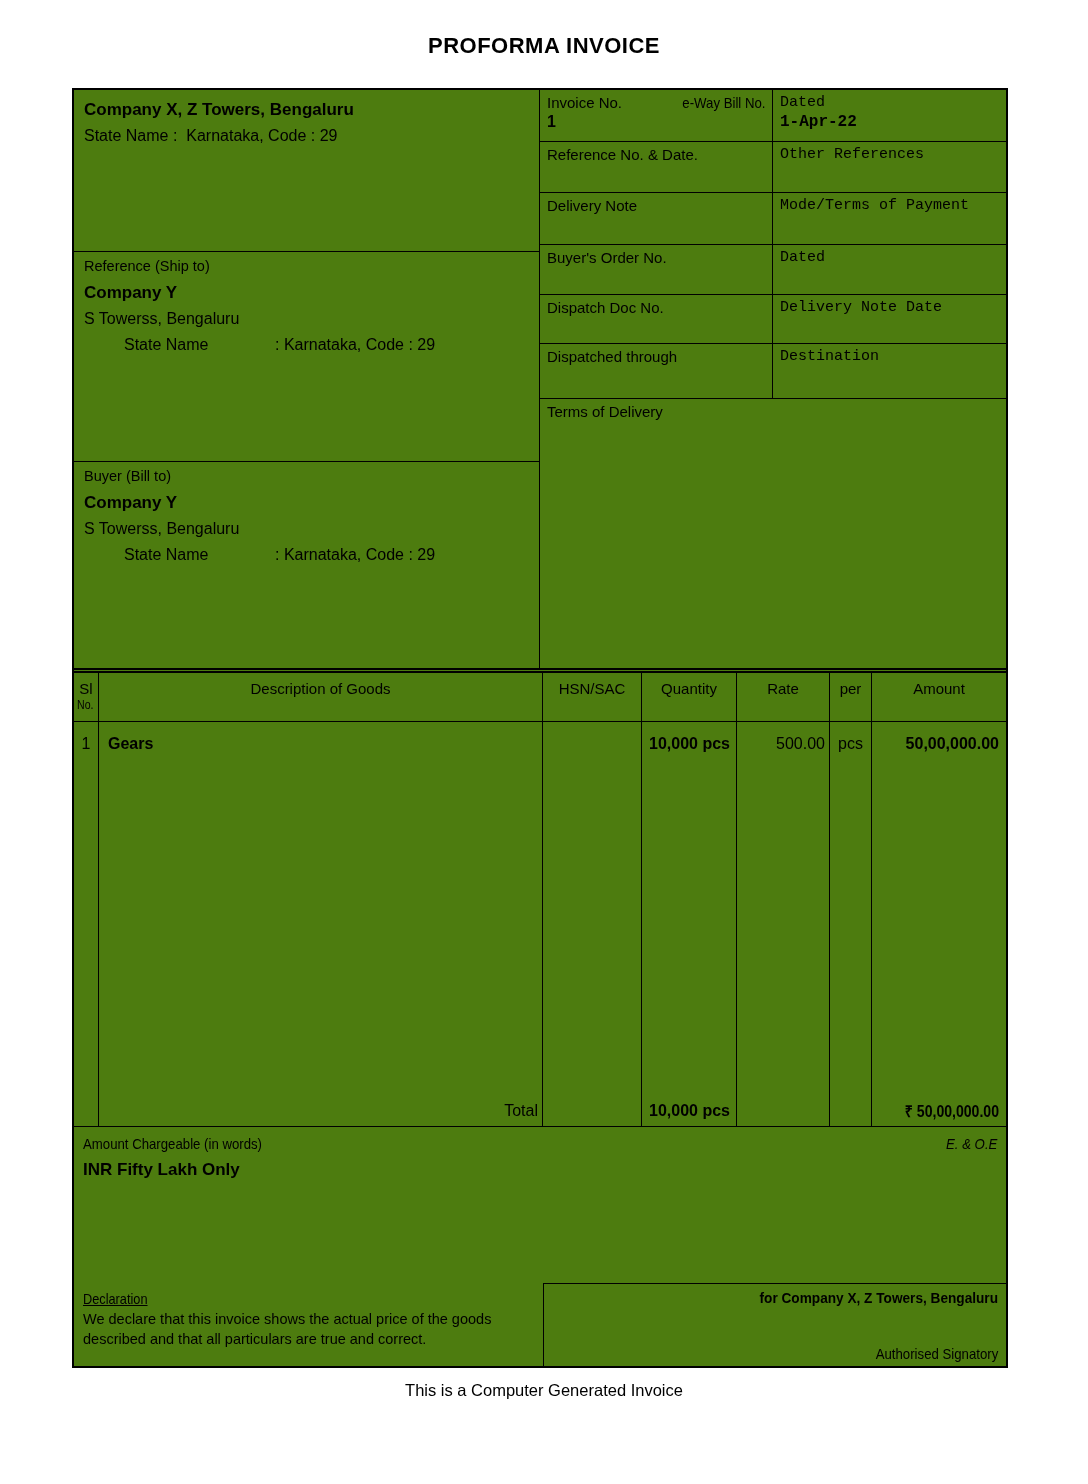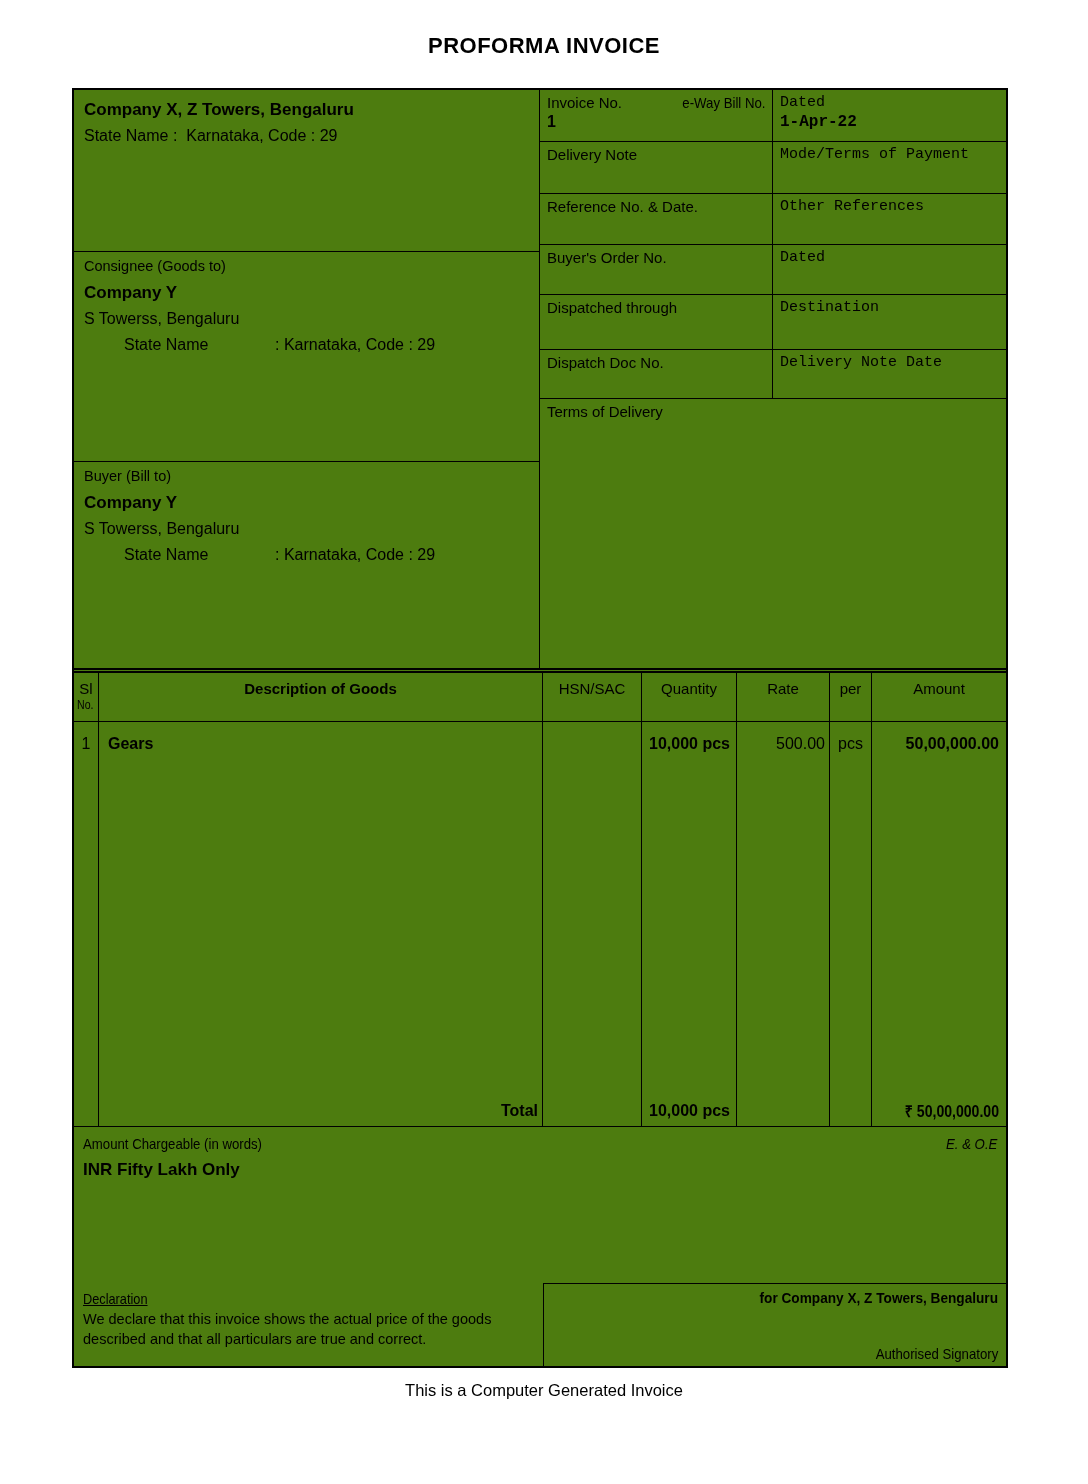--- a/index.html
+++ b/index.html
@@ -35,21 +35,21 @@
   .info-cell-l { width:233px; border-right:1px solid #000; padding:4px 7px; }
   .info-cell-r { flex:1; padding:4px 7px;font-family:Liberation Mono, monospace; }
   .label-pair { display:flex; justify-content:space-between; }
   .info-value { font-size:16px; font-weight:bold; margin-top:2px; }
   .terms-cell { flex:1; padding:4px 7px; }
   
   .items-header { display:flex; border-top:5px double #000; border-bottom:1px solid #000; height:54px; }
   .items-body { display:flex; height:373px; }
   .total-row { display:flex; height:32px; border-bottom:1px solid #000; align-items:center; }
   .c { border-right:1px solid #000; }
-  .col-sl { width:25px; } .col-desc { width:444px;font-weight:bold; } .col-hsn { width:99px; }
+  .col-sl { width:25px; } .col-desc { width:444px; } .col-hsn { width:99px; }
   .col-qty { width:95px; } .col-rate { width:93px; } .col-per { width:42px; } .col-amt { flex:1; border-right:none; }
   .items-header .cell { text-align:center; padding-top:7px; font-size:15px; }
   .sl-head { line-height:17px; }
   .sl-no { font-size:12px; }
   .items-body .cell { padding-top:13px; font-size:16px; }
   .body-sl { text-align:center; }
   .body-desc { font-weight:bold; font-size:17px; padding-left:9px; }
   .body-qty { font-weight:bold; text-align:right; padding-right:6px; }
   .body-rate { text-align:right; padding-right:4px; font-size:15px; }
   .body-per { text-align:center; font-size:15px; }
@@ -89,21 +89,21 @@
 <div class="invoice">
 
   <div class="top-section">
 
     <div class="party-col">
       <div class="seller-cell">
         <div class="seller-name">Company X, Z Towers, Bengaluru</div>
         <div class="seller-state">State Name :  Karnataka, Code : 29</div>
       </div>
       <div class="consignee-cell">
-        <div class="section-label">Consignee (Goods to)</div>
+        <div class="section-label">Reference (Ship to)</div>
         <div class="party-name">Company Y</div>
         <div class="party-line">S Towerss, Bengaluru</div>
         <div class="state-row">
           <span class="sn-label">State Name</span>
           <span>: Karnataka, Code : 29</span>
         </div>
       </div>
       <div class="buyer-cell">
         <div class="section-label">Buyer (Bill to)</div>
         <div class="party-name">Company Y</div>
@@ -122,39 +122,39 @@
             <span>Invoice No.</span>
             <span class="nar-r">e-Way Bill No.</span>
           </div>
           <div class="info-value">1</div>
         </div>
         <div class="info-cell-r">
           <div>Dated</div>
           <div class="info-value">1-Apr-22</div>
         </div>
       </div>
+      <div class="info-row h51">
+        <div class="info-cell-l">Reference No. &amp; Date.</div>
+        <div class="info-cell-r">Other References</div>
+      </div>
       <div class="info-row h52">
         <div class="info-cell-l">Delivery Note</div>
         <div class="info-cell-r">Mode/Terms of Payment</div>
       </div>
-      <div class="info-row h51">
-        <div class="info-cell-l">Reference No. &amp; Date.</div>
-        <div class="info-cell-r">Other References</div>
-      </div>
       <div class="info-row h50">
         <div class="info-cell-l">Buyer's Order No.</div>
         <div class="info-cell-r">Dated</div>
       </div>
+      <div class="info-row h49">
+        <div class="info-cell-l">Dispatch Doc No.</div>
+        <div class="info-cell-r">Delivery Note Date</div>
+      </div>
       <div class="info-row h55">
         <div class="info-cell-l">Dispatched through</div>
         <div class="info-cell-r">Destination</div>
-      </div>
-      <div class="info-row h49">
-        <div class="info-cell-l">Dispatch Doc No.</div>
-        <div class="info-cell-r">Delivery Note Date</div>
       </div>
       <div class="terms-cell">Terms of Delivery</div>
     </div>
   </div>
 
   <div class="items-header">
     <div class="cell c col-sl sl-head">
       <div>Sl</div>
       <div class="sl-no"><span class="nar">No.</span></div>
     </div>

